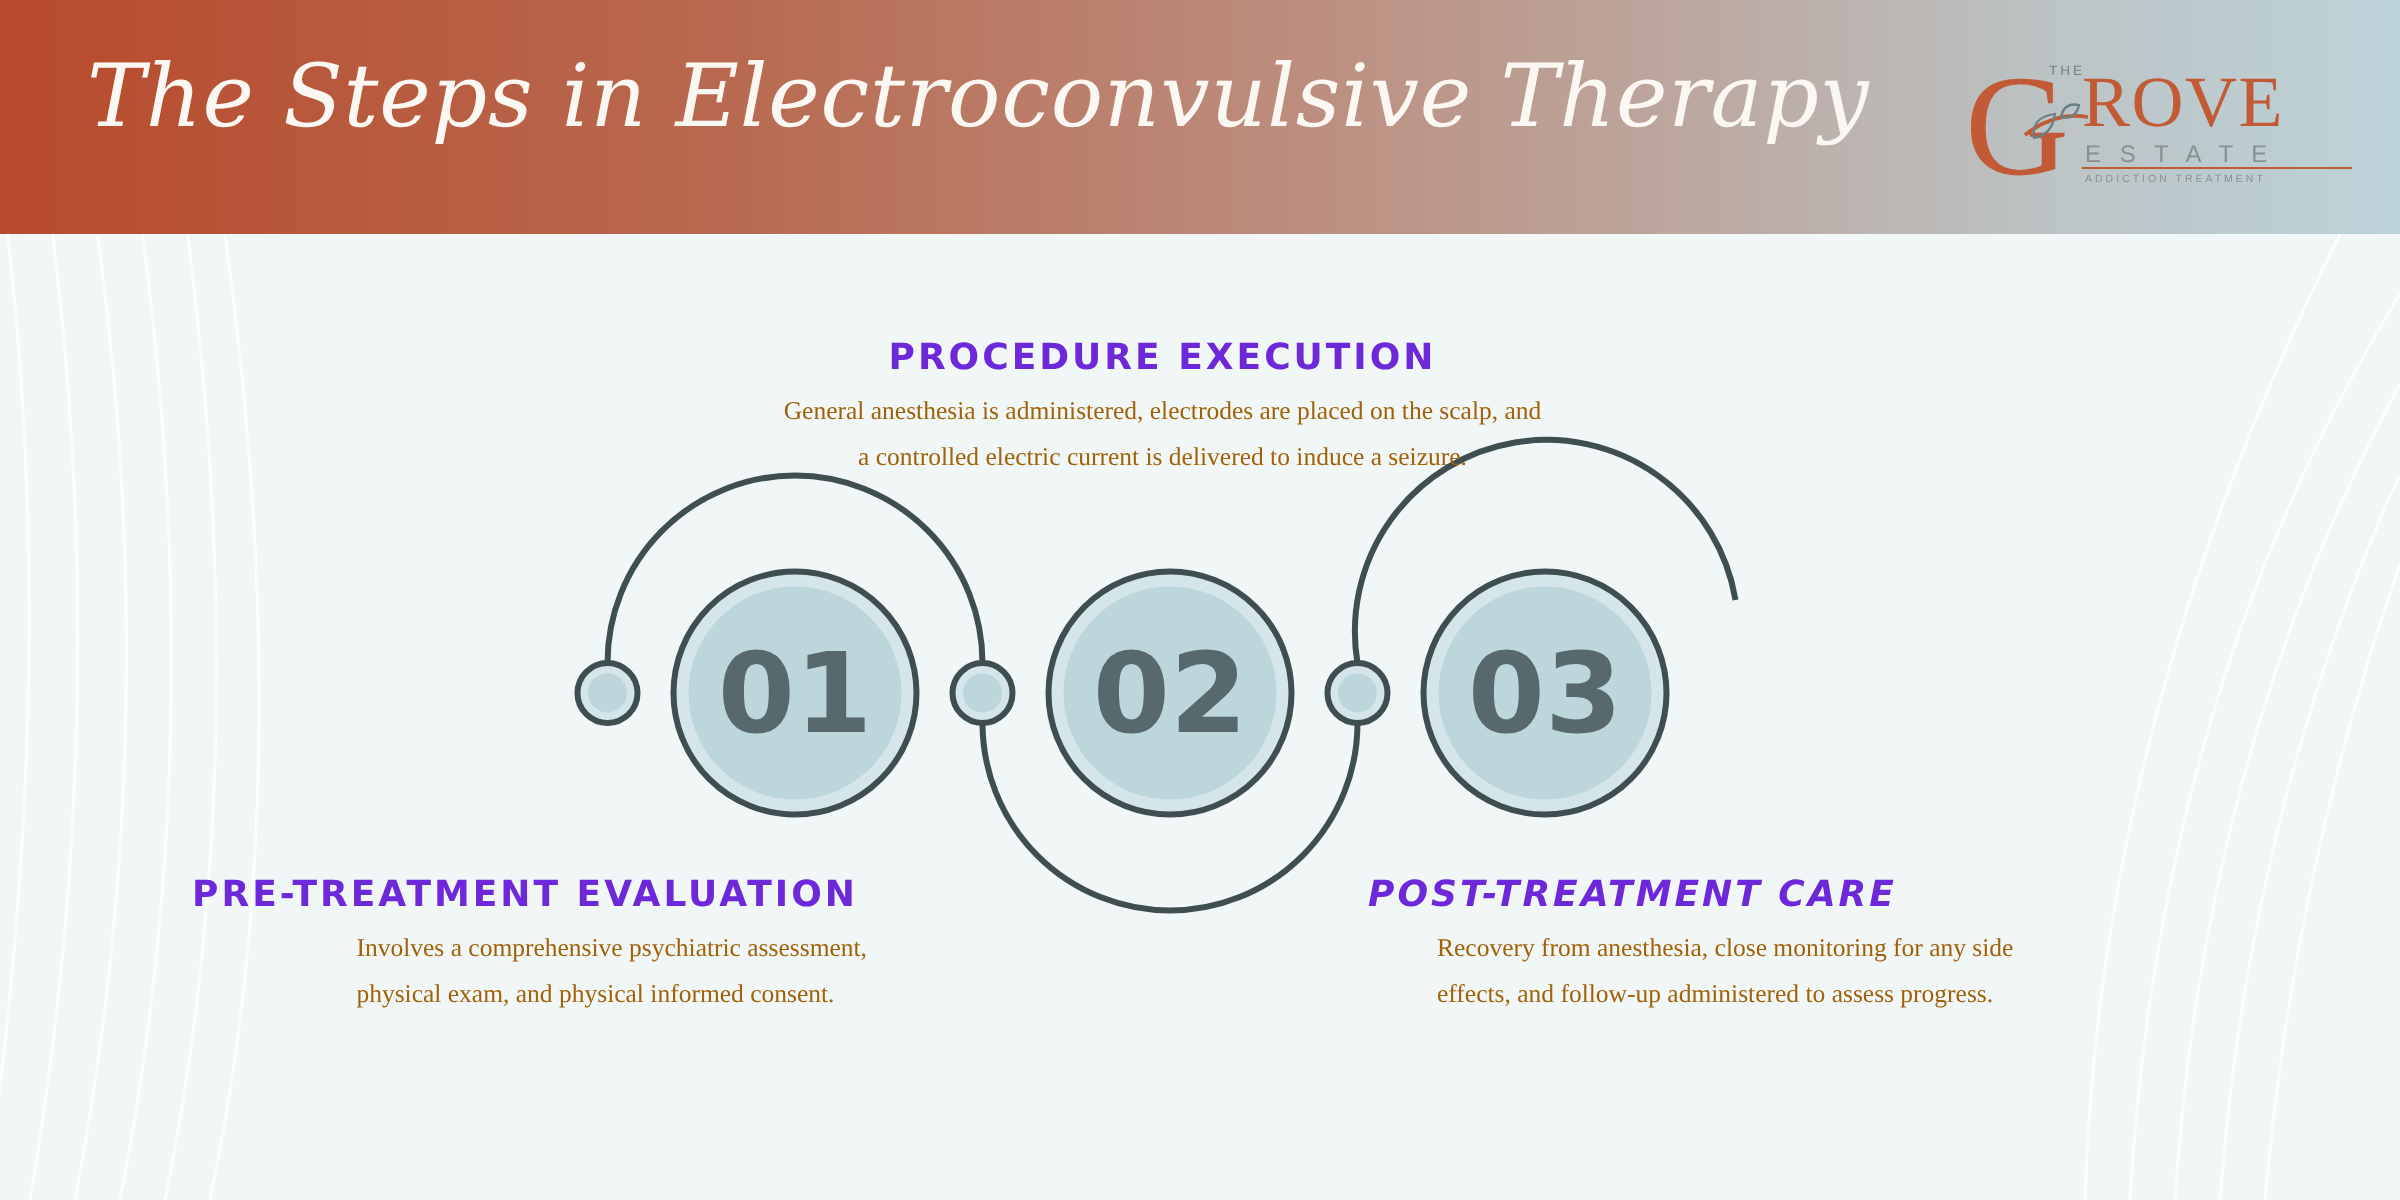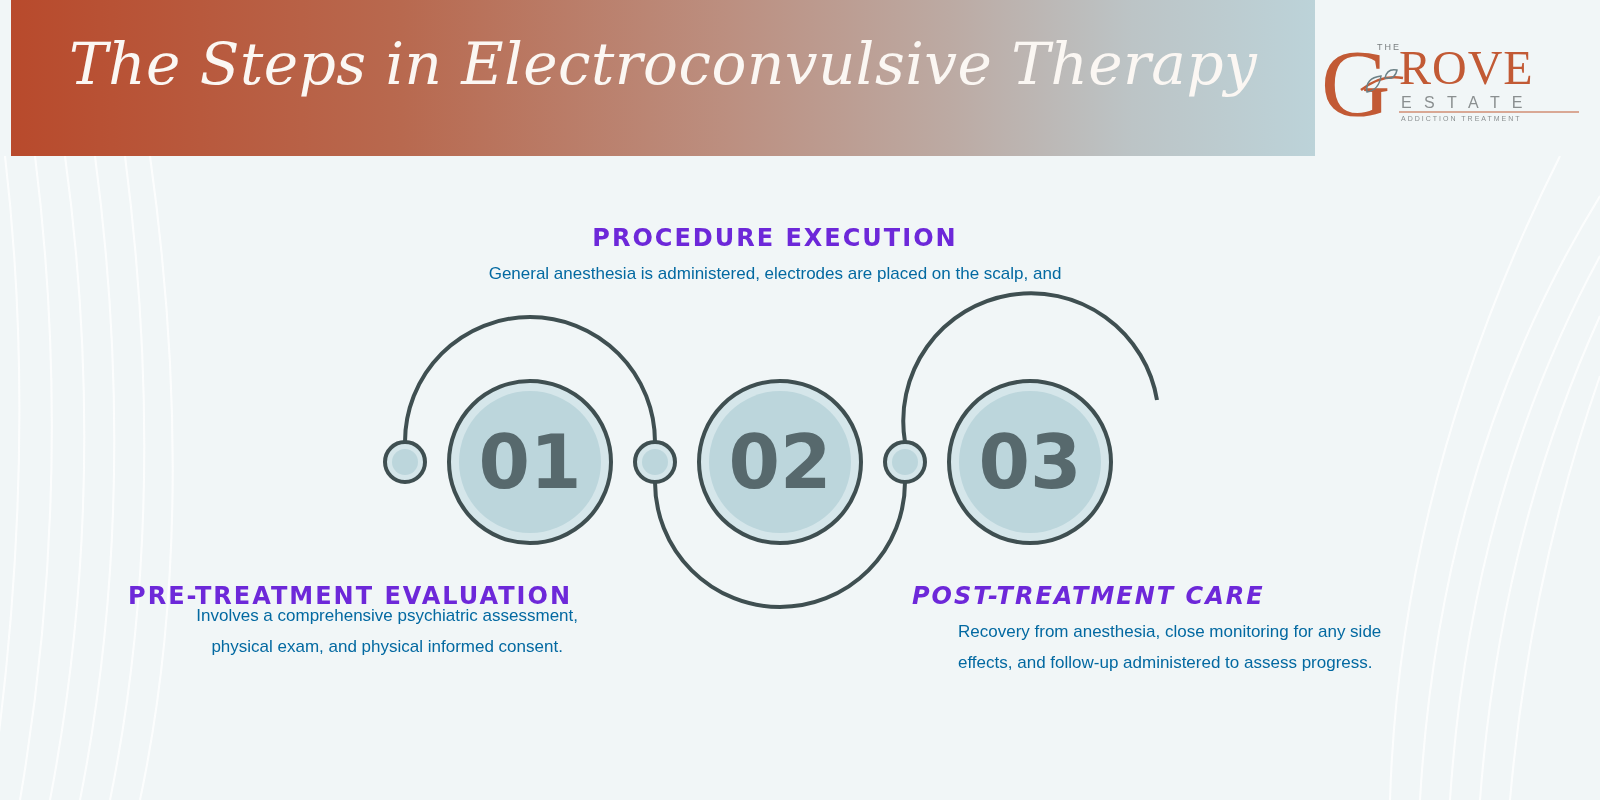--- a/index.html
+++ b/index.html
@@ -1,27 +1,27 @@
 <!DOCTYPE html>
 <html><head>
 <meta charset="utf-8">
 <style>
   * { margin:0; padding:0; box-sizing:border-box; }
   html, body { width:1600px; height:800px; overflow:hidden; }
   body { background:#f1f6f7; font-family:"Liberation Sans", sans-serif; position:relative; }
-  .header { position:absolute; left:11px; top:0; width:1304px; height:156px;
+  .header { position:absolute; left:0; top:0; width:1600px; height:156px;
     background: linear-gradient(90deg, #b84a2c 0%, #b8694f 30%, #bc8f80 55%, #bcaaa3 72%, #bcc4c6 86%, #bcd3d9 100%); }
   .title { position:absolute; left:58px; top:30px; font-family:"DejaVu Serif", serif; font-style:italic;
     font-size:58px; color:#fbf7f3; letter-spacing:0.5px; white-space:nowrap; }
   .logo { position:absolute; left:1310px; top:28px; width:260px; height:100px; }
   .bg-lines { position:absolute; left:0; top:156px; width:1600px; height:644px; pointer-events:none; }
   .diagram { position:absolute; left:0; top:0; width:1600px; height:800px; }
   .step-title { position:absolute; font-family:"DejaVu Sans", sans-serif; font-weight:bold; color:#6d28d9;
     font-size:24px; letter-spacing:2px; white-space:nowrap; }
-  .step-desc { position:absolute; font-family:Liberation Sans, sans-serif; color:#0369a1; font-size:17px; line-height:31px; }
+  .step-desc { position:absolute; font-family:Liberation Serif, serif; color:#a16207; font-size:17px; line-height:31px; }
   .num { font-family:"DejaVu Sans", sans-serif; font-weight:bold; }
 </style>
 </head>
 <body>
 
 <div class="header">
   <div class="title">The Steps in Electroconvulsive Therapy</div>
   <svg class="logo" viewBox="0 0 260 100">
     <text x="56" y="22" font-family="Liberation Sans, sans-serif" font-size="9" fill="#7a7f80" letter-spacing="2">THE</text>
     <text x="0" y="88" font-family="Liberation Serif, serif" font-size="96" fill="#c25a35">G</text>
@@ -86,24 +86,25 @@
   <g>
     <circle cx="1030" cy="462" r="81" fill="#d5e6ea" stroke="#3f4f51" stroke-width="4"></circle>
     <circle cx="1030" cy="462" r="71" fill="#bcd6dc"></circle>
     <text class="num" x="1030" y="488" text-anchor="middle" font-size="74" fill="#57696d">03</text>
   </g>
 </svg>
 
 <div class="step-title" style="left:0; width:1550px; text-align:center; top:224px;">PROCEDURE EXECUTION</div>
 <div class="step-desc" style="left:0; width:1550px; text-align:center; top:258px;">
   <div>General anesthesia is administered, electrodes are placed on the scalp, and</div>
+  <div>a controlled electric current is delivered to induce a seizure.</div>
 </div>
 
 <div class="step-title" style="right:1028px; top:582px; text-align:left;">PRE-TREATMENT EVALUATION</div>
-<div class="step-desc" style="right:1022px; top:600px; text-align:center; white-space:nowrap;">
+<div class="step-desc" style="right:1022px; top:616px; text-align:left; white-space:nowrap;">
   <div>Involves a comprehensive psychiatric assessment,</div>
   <div>physical exam, and physical informed consent.</div>
 </div>
 
 <div class="step-title" style="left:912px; top:582px;font-style:italic;">POST-TREATMENT CARE</div>
 <div class="step-desc" style="left:958px; top:616px; white-space:nowrap;">
   <div>Recovery from anesthesia, close monitoring for any side</div>
   <div>effects, and follow-up administered to assess progress.</div>
 </div>
 

